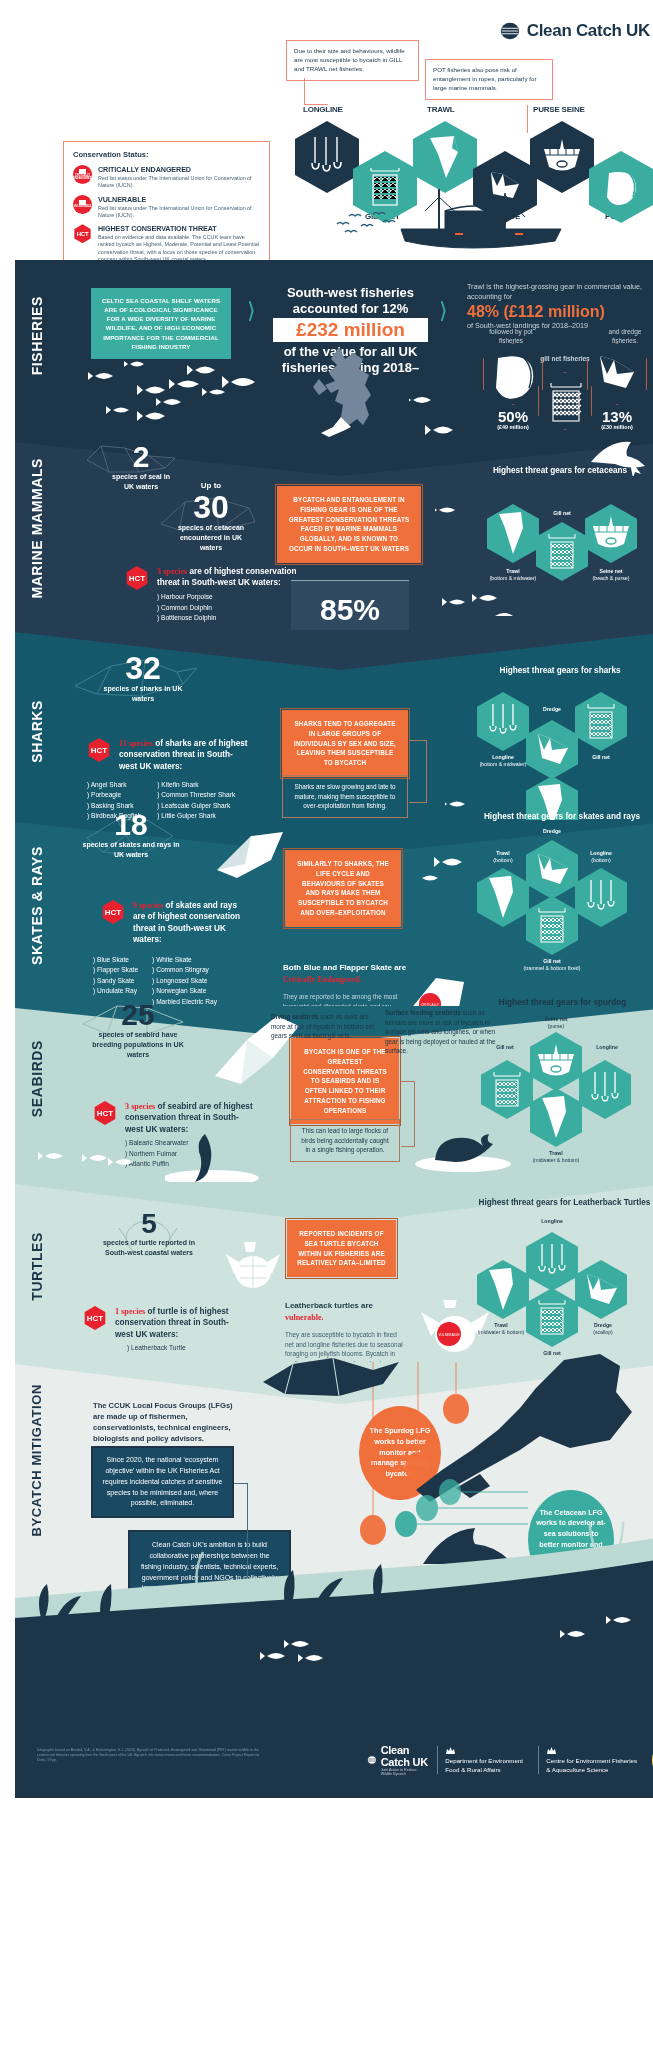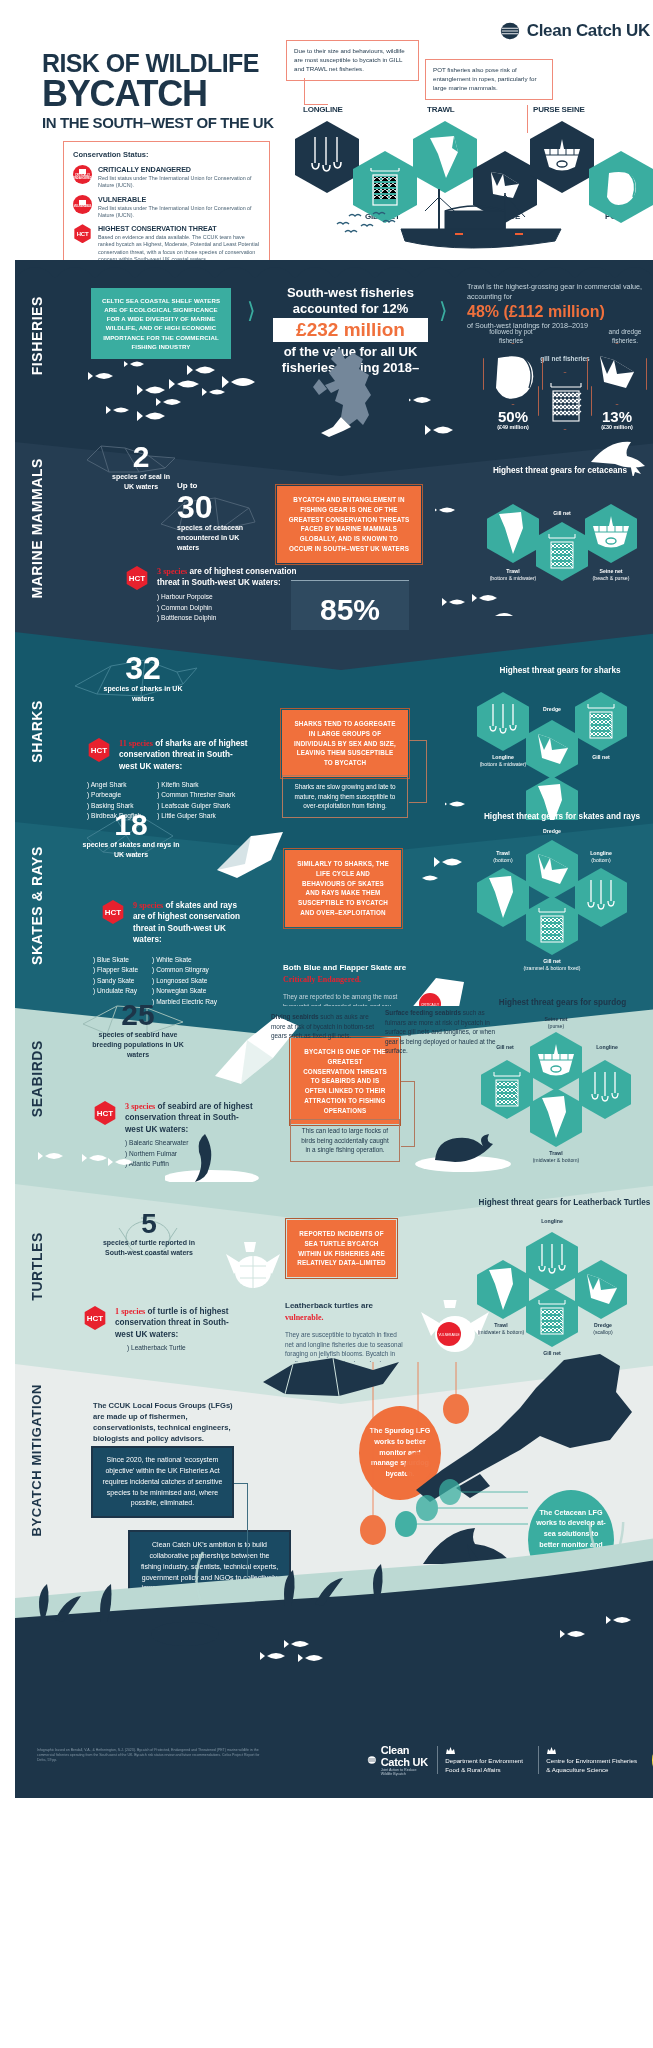--- a/index.html
+++ b/index.html
@@ -101,25 +101,20 @@
 
   <div class="header">
     <div class="brand">
       <svg class="brand-logo" viewBox="0 0 24 24">
         <ellipse cx="12" cy="12" rx="10" ry="9" fill="#1d3549"></ellipse>
         <path d="M3 9h18M3 12h18M3 15h18" stroke="#fff" stroke-width="1"></path>
       </svg>
       <div class="brand-name">Clean Catch UK</div>
     </div>
 
-    <div class="title-block">
-      <div class="t1">RISK OF WILDLIFE</div>
-      <div class="t2">BYCATCH</div>
-      <div class="t3">IN THE SOUTH–WEST OF THE UK</div>
-    </div>
 
     <div class="legend">
       <h4>Conservation Status:</h4>
 
       <div class="legend-row">
         <div class="badge">
           <div class="circbadge">
               <div class="sq"></div>
               <div class="mini">CRITICALLY ENDANGERED</div>
             </div>
@@ -376,21 +371,21 @@
       <div class="stat-num white-t">2</div>
       <div class="stat-sub white-t">species of seal in UK waters</div>
     </div>
 
     <svg style="position:absolute;left:140px;top:52px;" width="110" height="42">
       <g fill="none" stroke="#4d6275" stroke-width="1">
         <path d="M6 32 L30 10 L60 6 L94 16 L100 30 L64 38 L24 38 Z"></path>
         <path d="M30 10 L24 38 M60 6 L64 38 M94 16 L64 38"></path>
       </g>
     </svg>
-    <div style="position:absolute;left:162px;top:40px;width:68px;">
+    <div style="position:absolute;left:162px;top:40px;text-align:center;width:68px;">
       <div class="stat-sub white-t" style="font-size:8px;">Up to</div>
       <div class="stat-num white-t" style="font-size:32px;">30</div>
       <div class="stat-sub white-t">species of cetacean encountered in UK waters</div>
     </div>
 
     <div style="position:absolute;left:110px;top:126px;display:flex;gap:8px;align-items:flex-start;">
       <div class="hct">
           <span>HCT</span>
         </div>
       <div>

